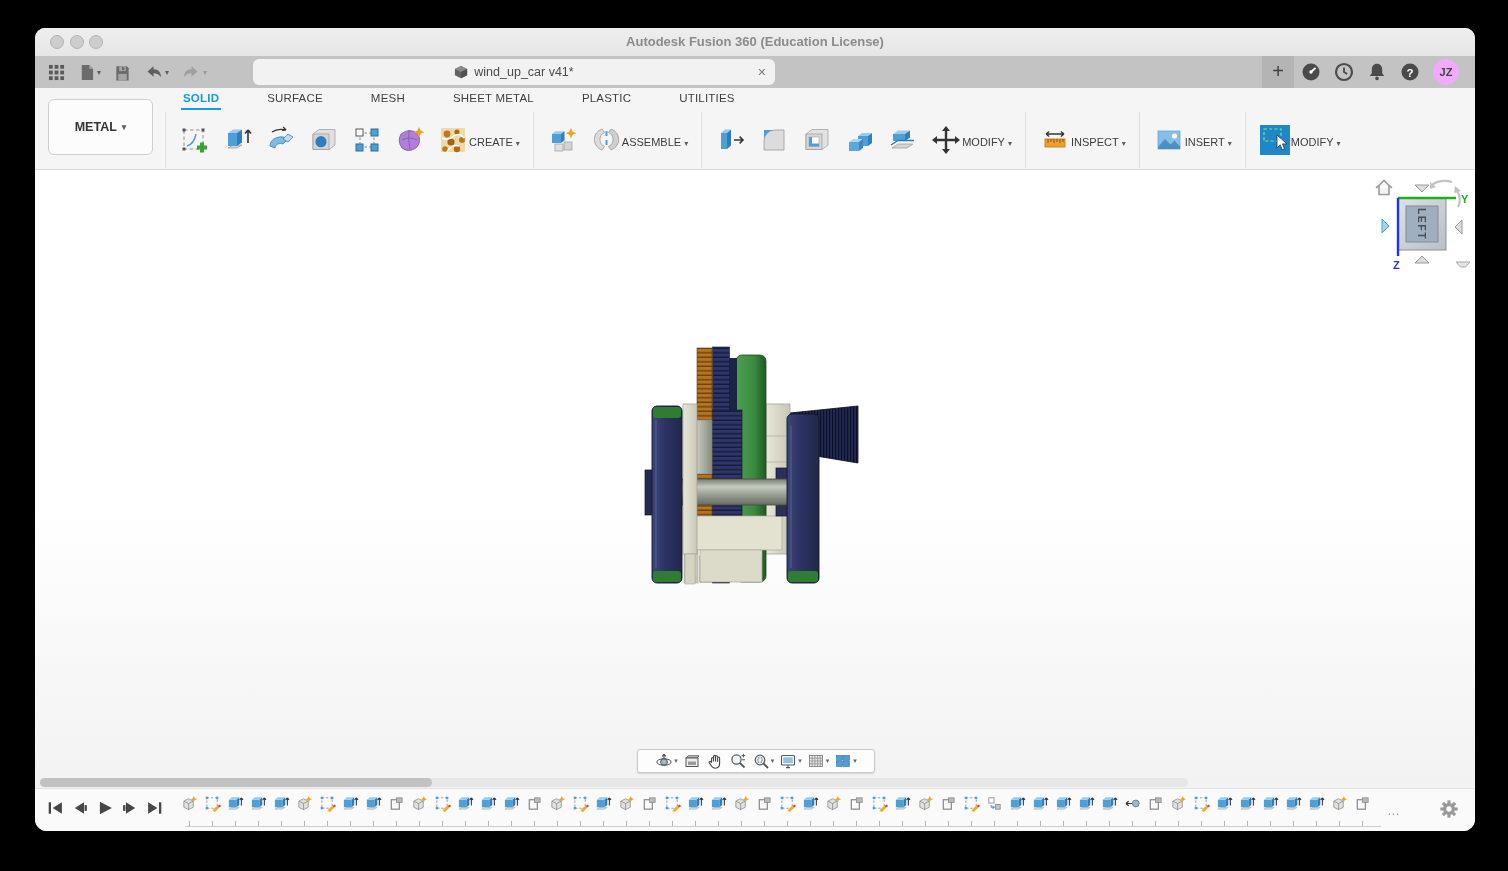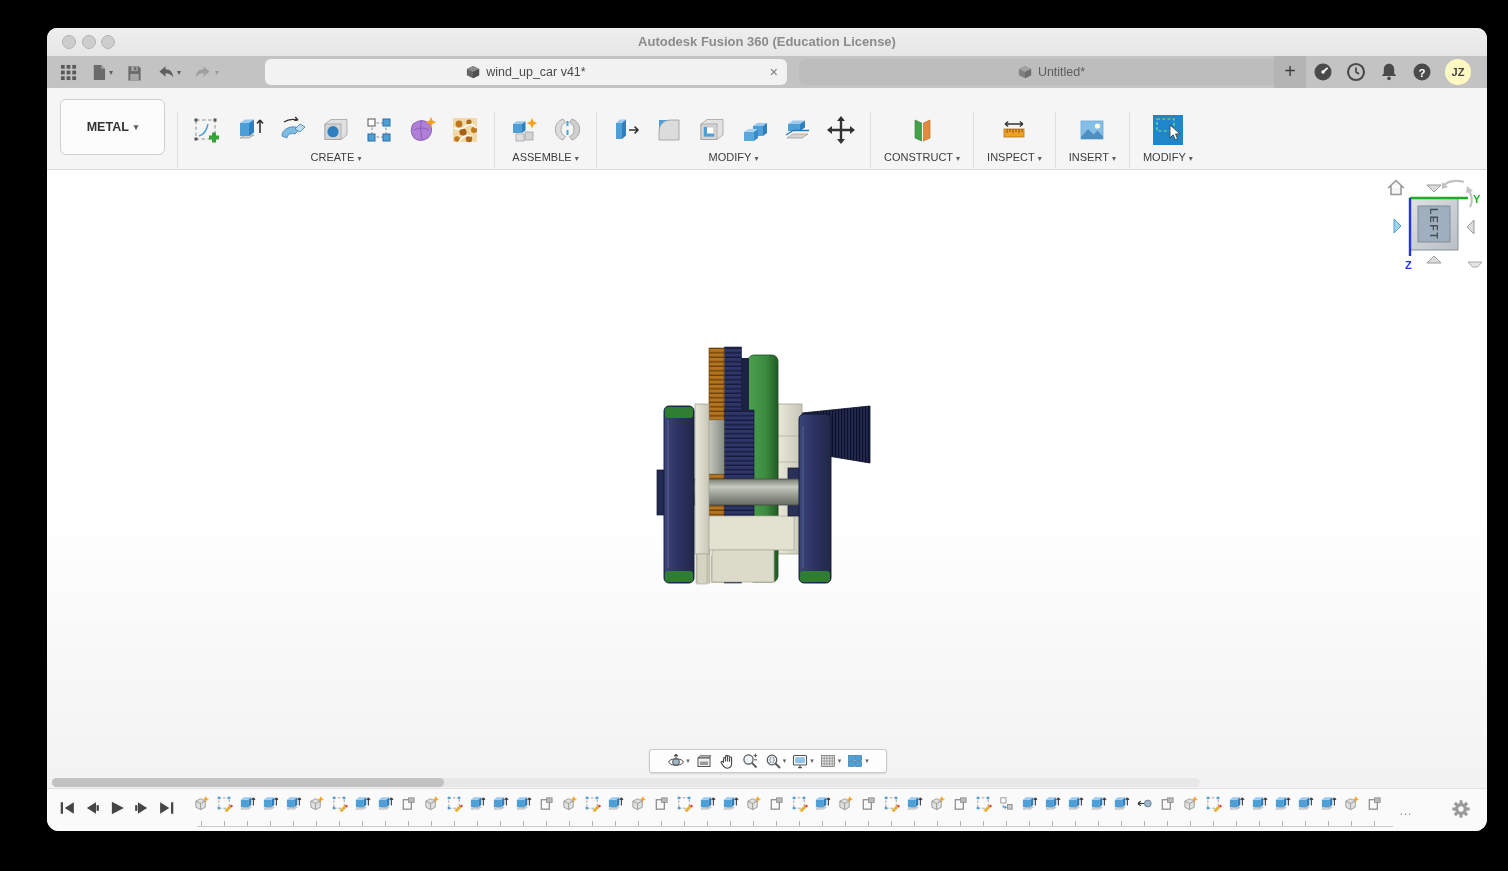--- a/index.html
+++ b/index.html
@@ -1,48 +1,48 @@
 <!DOCTYPE html>
 <html><head>
 <meta charset="utf-8">
 <style>
   * { box-sizing: border-box; margin: 0; padding: 0; }
   html,body { width:1508px; height:871px; background:#000; font-family:"Liberation Sans", sans-serif; overflow:hidden; }
-  .window { position:absolute; left:35px; top:28px; width:1440px; height:803px; background:#fff; border-radius:10px 10px 12px 12px; overflow:hidden;margin-left:12px; }
+  .window { position:absolute; left:35px; top:28px; width:1440px; height:803px; background:#fff; border-radius:10px 10px 12px 12px; overflow:hidden; }
 
   
   .titlebar { position:absolute; left:0; top:0; width:100%; height:28px; background:linear-gradient(#eeeeee,#e6e6e6); }
   .traffic { position:absolute; top:6.5px; width:14px; height:14px; border-radius:50%; background:#cdcdcd; border:1px solid #b3b3b3; }
   .t1{left:15px;} .t2{left:35px;} .t3{left:54px;}
   .win-title { position:absolute; left:0; right:0; top:0; line-height:28px; text-align:center; font-size:13px; font-weight:700; color:#8b8b8b; }
 
   
   .tabstrip { position:absolute; left:0; top:28px; width:100%; height:32px; background:#c3c3c3; }
   .qa { position:absolute; left:10px; top:0; height:32px; display:flex; align-items:center; gap:7px; }
   .qa .btn { display:flex; align-items:center; height:32px; padding:0 3px; }
   .caret { font-size:8px; color:#5f5f5f; margin-left:2px; }
   .caret.dis { color:#9c9c9c; }
   .doc-tab { position:absolute; top:3px; height:26px; border-radius:6px; display:flex; align-items:center; justify-content:center; font-size:12.5px; }
   .doc-tab .x { position:absolute; right:9px; top:0; line-height:26px; font-size:14px; color:#7a7a7a; cursor:default; }
   .tab-active { left:218px; width:522px; background:#f2f2f2; color:#4a4a4a; }
   .tab-inactive { left:752px; width:505px; background:#bdbdbd; color:#5d5d5d; }
   .doc-cube { margin-right:6px; display:inline-flex; }
   .plus-tile { position:absolute; left:1227px; top:0; width:32px; height:32px; background:#b4b4b4; text-align:center; line-height:30px; font-size:20px; color:#3f3f3f; }
   .strip-ic { position:absolute; top:6px; width:20px; height:20px; }
-  .avatar { position:absolute; left:1398px; top:3px; width:26px; height:26px; border-radius:50%; background:#fef9c3; text-align:center; line-height:26px; font-size:11px; font-weight:700; color:#444; }
+  .avatar { position:absolute; left:1398px; top:3px; width:26px; height:26px; border-radius:50%; background:#f0abfc; text-align:center; line-height:26px; font-size:11px; font-weight:700; color:#444; }
 
   
   .ribbon { position:absolute; left:0; top:60px; width:100%; height:82px; background:#f5f5f5; border-bottom:1px solid #d8d8d8; }
   .design-btn { position:absolute; left:13px; top:11px; width:105px; height:56px; background:#fcfcfc; border:1px solid #cfcfcf; border-radius:6px; display:flex; align-items:center; justify-content:center; font-size:12.5px; font-weight:700; color:#333; }
   .design-btn .caret { font-size:9px; margin-left:5px; }
   .ribbon-tabs { position:absolute; left:146px; top:2px; height:20px; display:flex; gap:44px; }
   .rtab { font-size:11.5px; color:#3e3e3e; padding:2px 2px 4px; letter-spacing:.2px; }
   .rtab.active { color:#189ad5; border-bottom:2.5px solid #189ad5; font-weight:700; }
   .ribbon-groups { position:absolute; left:130px; top:24px; display:flex; height:56px; }
-  .rgroup { display:flex; flex-direction:column; align-items:center; padding:0 13px; border-left:1px solid #dedede; }
+  .rgroup { display:flex; flex-direction:row; align-items:center; padding:0 13px; border-left:1px solid #dedede; }
   .rgroup:first-child { border-left:1px solid #dedede; }
   .gicons { display:flex; gap:11px; height:36px; align-items:center; }
   .glabel { margin-top:3px; font-size:11px; color:#3c3c3c; }
   .glabel .caret { font-size:8px; margin-left:3px; }
   .ticon { width:32px; height:32px; display:block; }
 
   
   .viewport { position:absolute; left:0; top:142px; width:100%; height:618px; background:linear-gradient(#ffffff 55%, #f2f2f2); }
   .model { position:absolute; left:605px; top:170px; }
   .viewcube { position:absolute; left:1333px; top:2px; }
@@ -126,31 +126,20 @@
         <svg width="14" height="15" viewBox="0 0 16 17">
             <path d="M8 1 l7 3.5 v7 L8 15 1 11.5 v-7 z" fill="#646464"></path>
             <path d="M1 4.5 L8 8 l7-3.5 L8 1 z" fill="#8a8a8a"></path>
             <path d="M8 8 v7 l7-3.5 v-7 z" fill="#4f4f4f"></path>
           </svg>
       </span>
       <span>wind_up_car v41*</span>
       <span class="x">×</span>
     </div>
 
-    <div class="doc-tab tab-inactive">
-      <span class="doc-cube">
-        <svg width="14" height="15" viewBox="0 0 16 17">
-            <path d="M8 1 l7 3.5 v7 L8 15 1 11.5 v-7 z" fill="#808080"></path>
-            <path d="M1 4.5 L8 8 l7-3.5 L8 1 z" fill="#a2a2a2"></path>
-            <path d="M8 8 v7 l7-3.5 v-7 z" fill="#6e6e6e"></path>
-          </svg>
-      </span>
-      <span>Untitled*</span>
-      <span class="x">×</span>
-    </div>
 
     <div class="plus-tile">+</div>
 
     <svg class="strip-ic" style="left:1266px" viewBox="0 0 20 20">
         <circle cx="10" cy="10" r="8.5" fill="#4a4a4a"></circle>
         <path d="M10 10 L14.6 5.8" stroke="#fff" stroke-width="1.8" fill="none"></path>
         <circle cx="10" cy="10" r="1.7" fill="#fff"></circle>
       </svg>
     <svg class="strip-ic" style="left:1299px" viewBox="0 0 20 20">
         <circle cx="10" cy="10" r="8" fill="none" stroke="#4a4a4a" stroke-width="2.2"></circle>
@@ -166,20 +155,28 @@
       </svg>
     <div class="avatar">JZ</div>
   </div>
 
   <div class="ribbon">
     <div class="design-btn">
       <span>METAL</span>
         <span class="caret">▾</span>
     </div>
 
+    <div class="ribbon-tabs">
+      <span class="rtab active">SOLID</span>
+      <span class="rtab">SURFACE</span>
+      <span class="rtab">MESH</span>
+      <span class="rtab">SHEET METAL</span>
+      <span class="rtab">PLASTIC</span>
+      <span class="rtab">UTILITIES</span>
+    </div>
 
     <div class="ribbon-groups">
 
       <div class="rgroup">
         <div class="gicons">
           <svg class="ticon" viewBox="0 0 32 32">
               <rect x="5" y="6" width="19" height="19" fill="none" stroke="#8f8f8f" stroke-dasharray="3.5 2.5"></rect>
               <rect x="3.5" y="4.5" width="3" height="3" fill="#555"></rect>
               <rect x="22.5" y="4.5" width="3" height="3" fill="#555"></rect>
               <rect x="3.5" y="23.5" width="3" height="3" fill="#555"></rect>
@@ -283,29 +280,20 @@
               <path d="M4 21 l7-4.5 h16" stroke="#2979b8" stroke-width="1.4" fill="none"></path>
             </svg>
           <svg class="ticon" viewBox="0 0 32 32">
               <path d="M16 5 v22 M5 16 h22" stroke="#333" stroke-width="2.4"></path>
               <path d="M16 2 l-4 5 h8 z M16 30 l-4-5 h8 z M2 16 l5-4 v8 z M30 16 l-5-4 v8 z" fill="#333"></path>
             </svg>
         </div>
         <div class="glabel"><span>MODIFY</span><span class="caret">▾</span></div>
       </div>
 
-      <div class="rgroup">
-        <div class="gicons">
-          <svg class="ticon" viewBox="0 0 32 32">
-              <polygon points="9,6 15.5,9 15.5,27 9,24" fill="#45a04a" stroke="#2e7a33" stroke-width=".6"></polygon>
-              <polygon points="17.5,9 24,6 24,24 17.5,27" fill="#e08b3f" stroke="#b06a20" stroke-width=".6"></polygon>
-            </svg>
-        </div>
-        <div class="glabel"><span>CONSTRUCT</span><span class="caret">▾</span></div>
-      </div>
 
       <div class="rgroup">
         <div class="gicons">
           <svg class="ticon" viewBox="0 0 32 32">
               <path d="M7 10 h18 M7 10 l3.2-2.4 M7 10 l3.2 2.4 M25 10 l-3.2-2.4 M25 10 l-3.2 2.4" stroke="#333" stroke-width="1.3" fill="none"></path>
               <rect x="6" y="15" width="20" height="8" fill="#f0a028" stroke="#b87818" stroke-width=".8"></rect>
               <path d="M9 15 v4 M12 15 v3 M15 15 v4 M18 15 v3 M21 15 v4 M24 15 v3" stroke="#7a4d0d" stroke-width=".9"></path>
             </svg>
         </div>
         <div class="glabel"><span>INSPECT</span><span class="caret">▾</span></div>

